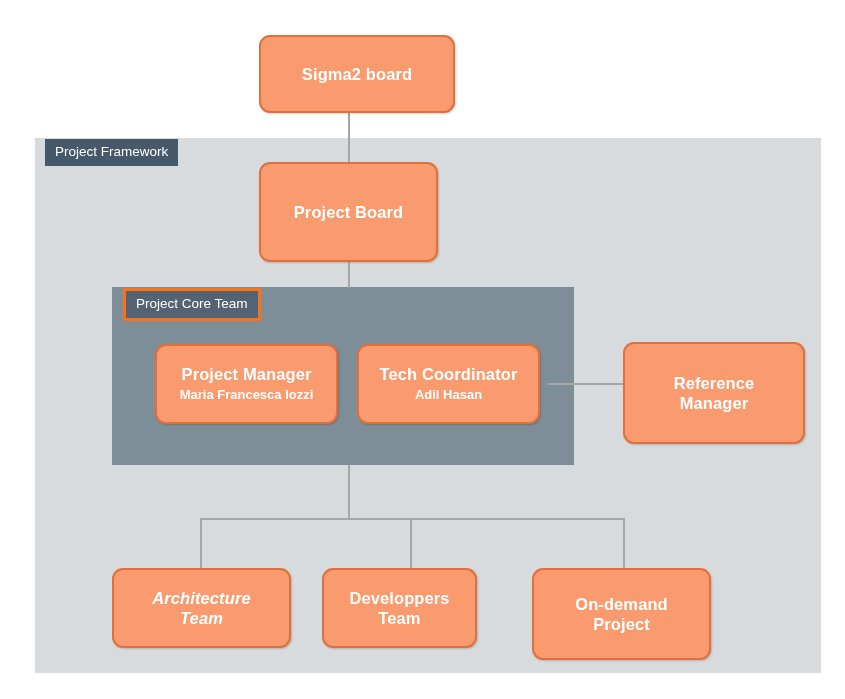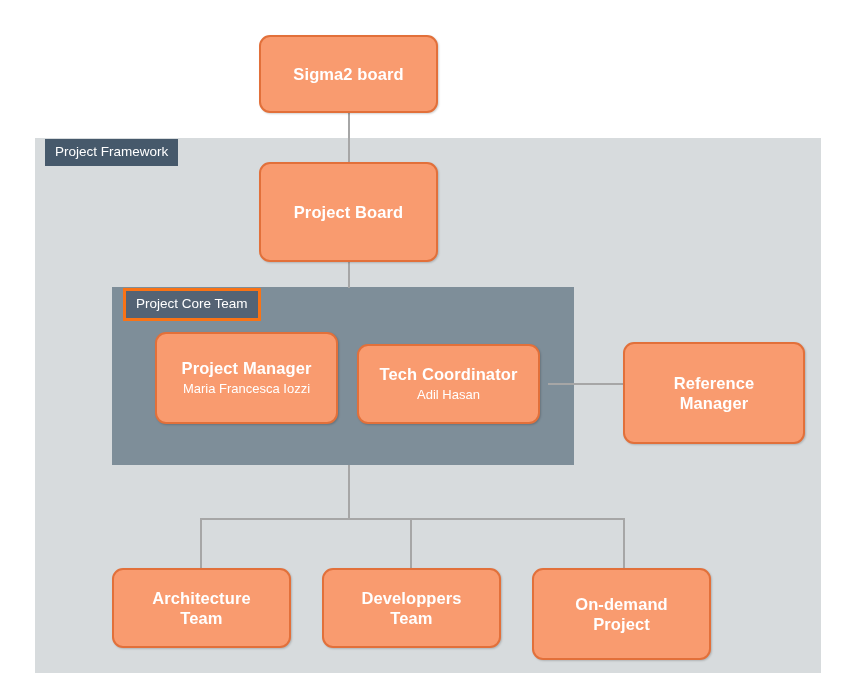--- a/index.html
+++ b/index.html
@@ -83,33 +83,33 @@
     color: #ffffff;
     box-shadow: 1px 1px 2px rgba(0,0,0,0.18);
   }
   .node .title {
     font-weight: bold;
     font-size: 16.5px;
     line-height: 1.22;
     letter-spacing: 0.1px;
   }
   .node .subtitle {
-    font-weight: normal;
+    font-weight: bold;
     font-size: 13px;
     line-height: 1.3;
     margin-top: 2px;
   }
 
-  #node-sigma2-board   { left: 259px; top: 35px;  width: 179px; height: 78px; }
+  #node-sigma2-board   { left: 259px; top: 35px;  width: 196px; height: 78px; }
   #node-project-board  { left: 259px; top: 162px; width: 179px; height: 100px; }
-  #node-project-manager{ left: 155px; top: 332px; width: 183px; height: 92px; }
+  #node-project-manager{ left: 155px; top: 344px; width: 183px; height: 80px; }
   #node-tech-coordinator{left: 357px; top: 344px; width: 183px; height: 80px; }
   #node-reference-network{left:623px; top: 342px; width: 182px; height: 102px; }
-  #node-architecture-team{left:112px; top: 568px; width: 179px; height: 80px; }
-  #node-developpers-team {left:322px; top: 568px; width: 179px; height: 80px; }
+  #node-architecture-team{left:112px; top: 568px; width: 179px; height: 80px; font-style: italic; }
+  #node-developpers-team {left:322px; top: 568px; width: 155px; height: 80px; }
   #node-ondemand-experts {left:532px; top: 568px; width: 179px; height: 92px; }
 </style>
 </head>
 <body>
 
 <div id="canvas">
 
   <div class="group-box" id="framework-group"></div>
 
   <div class="group-box" id="coreteam-group"></div>

